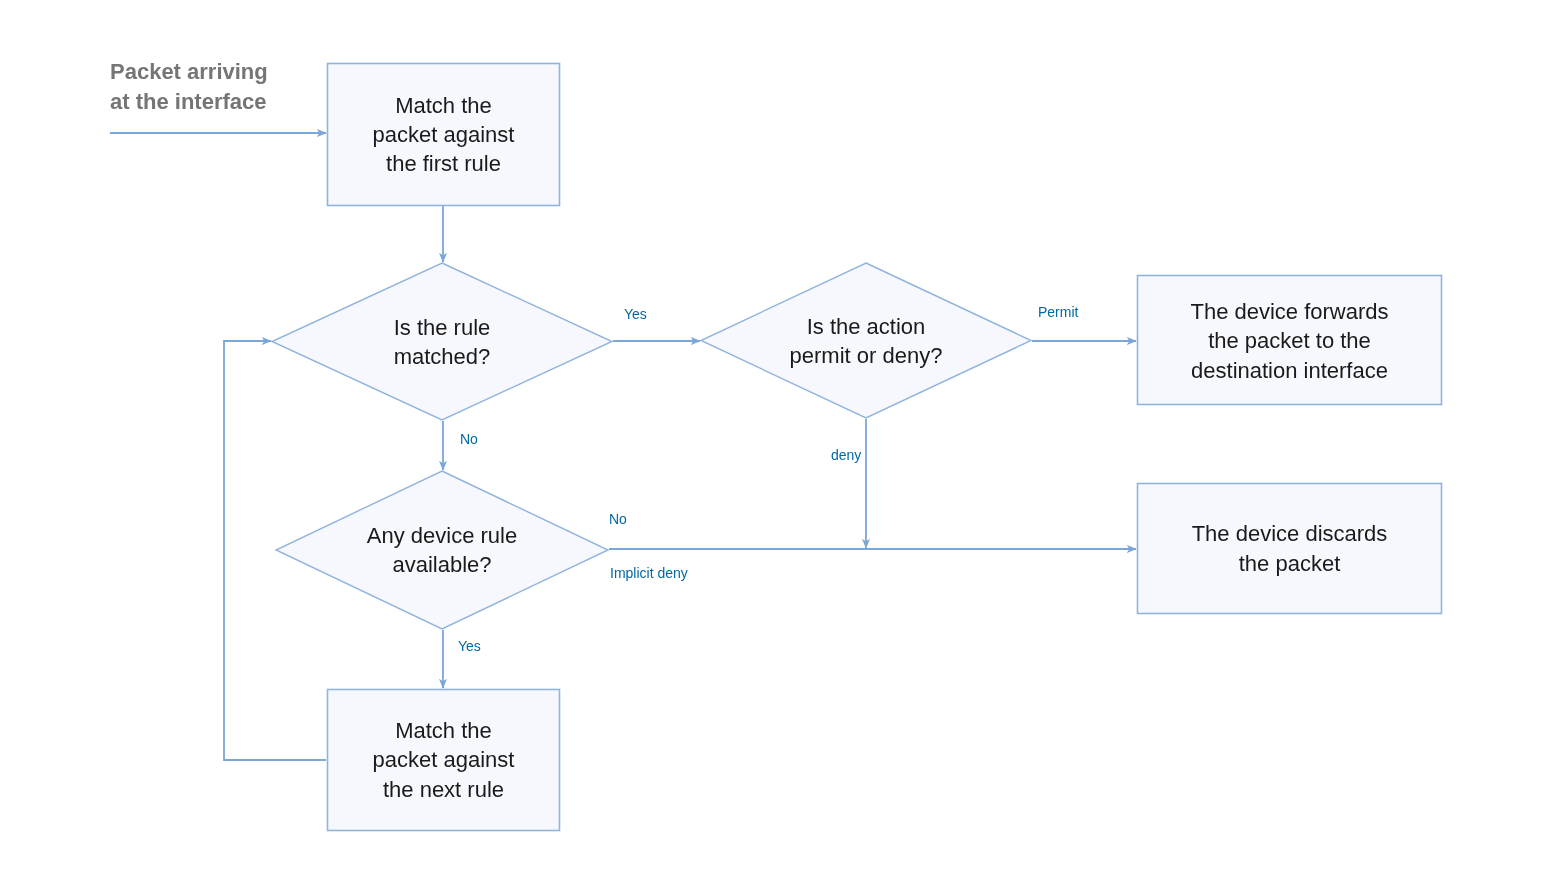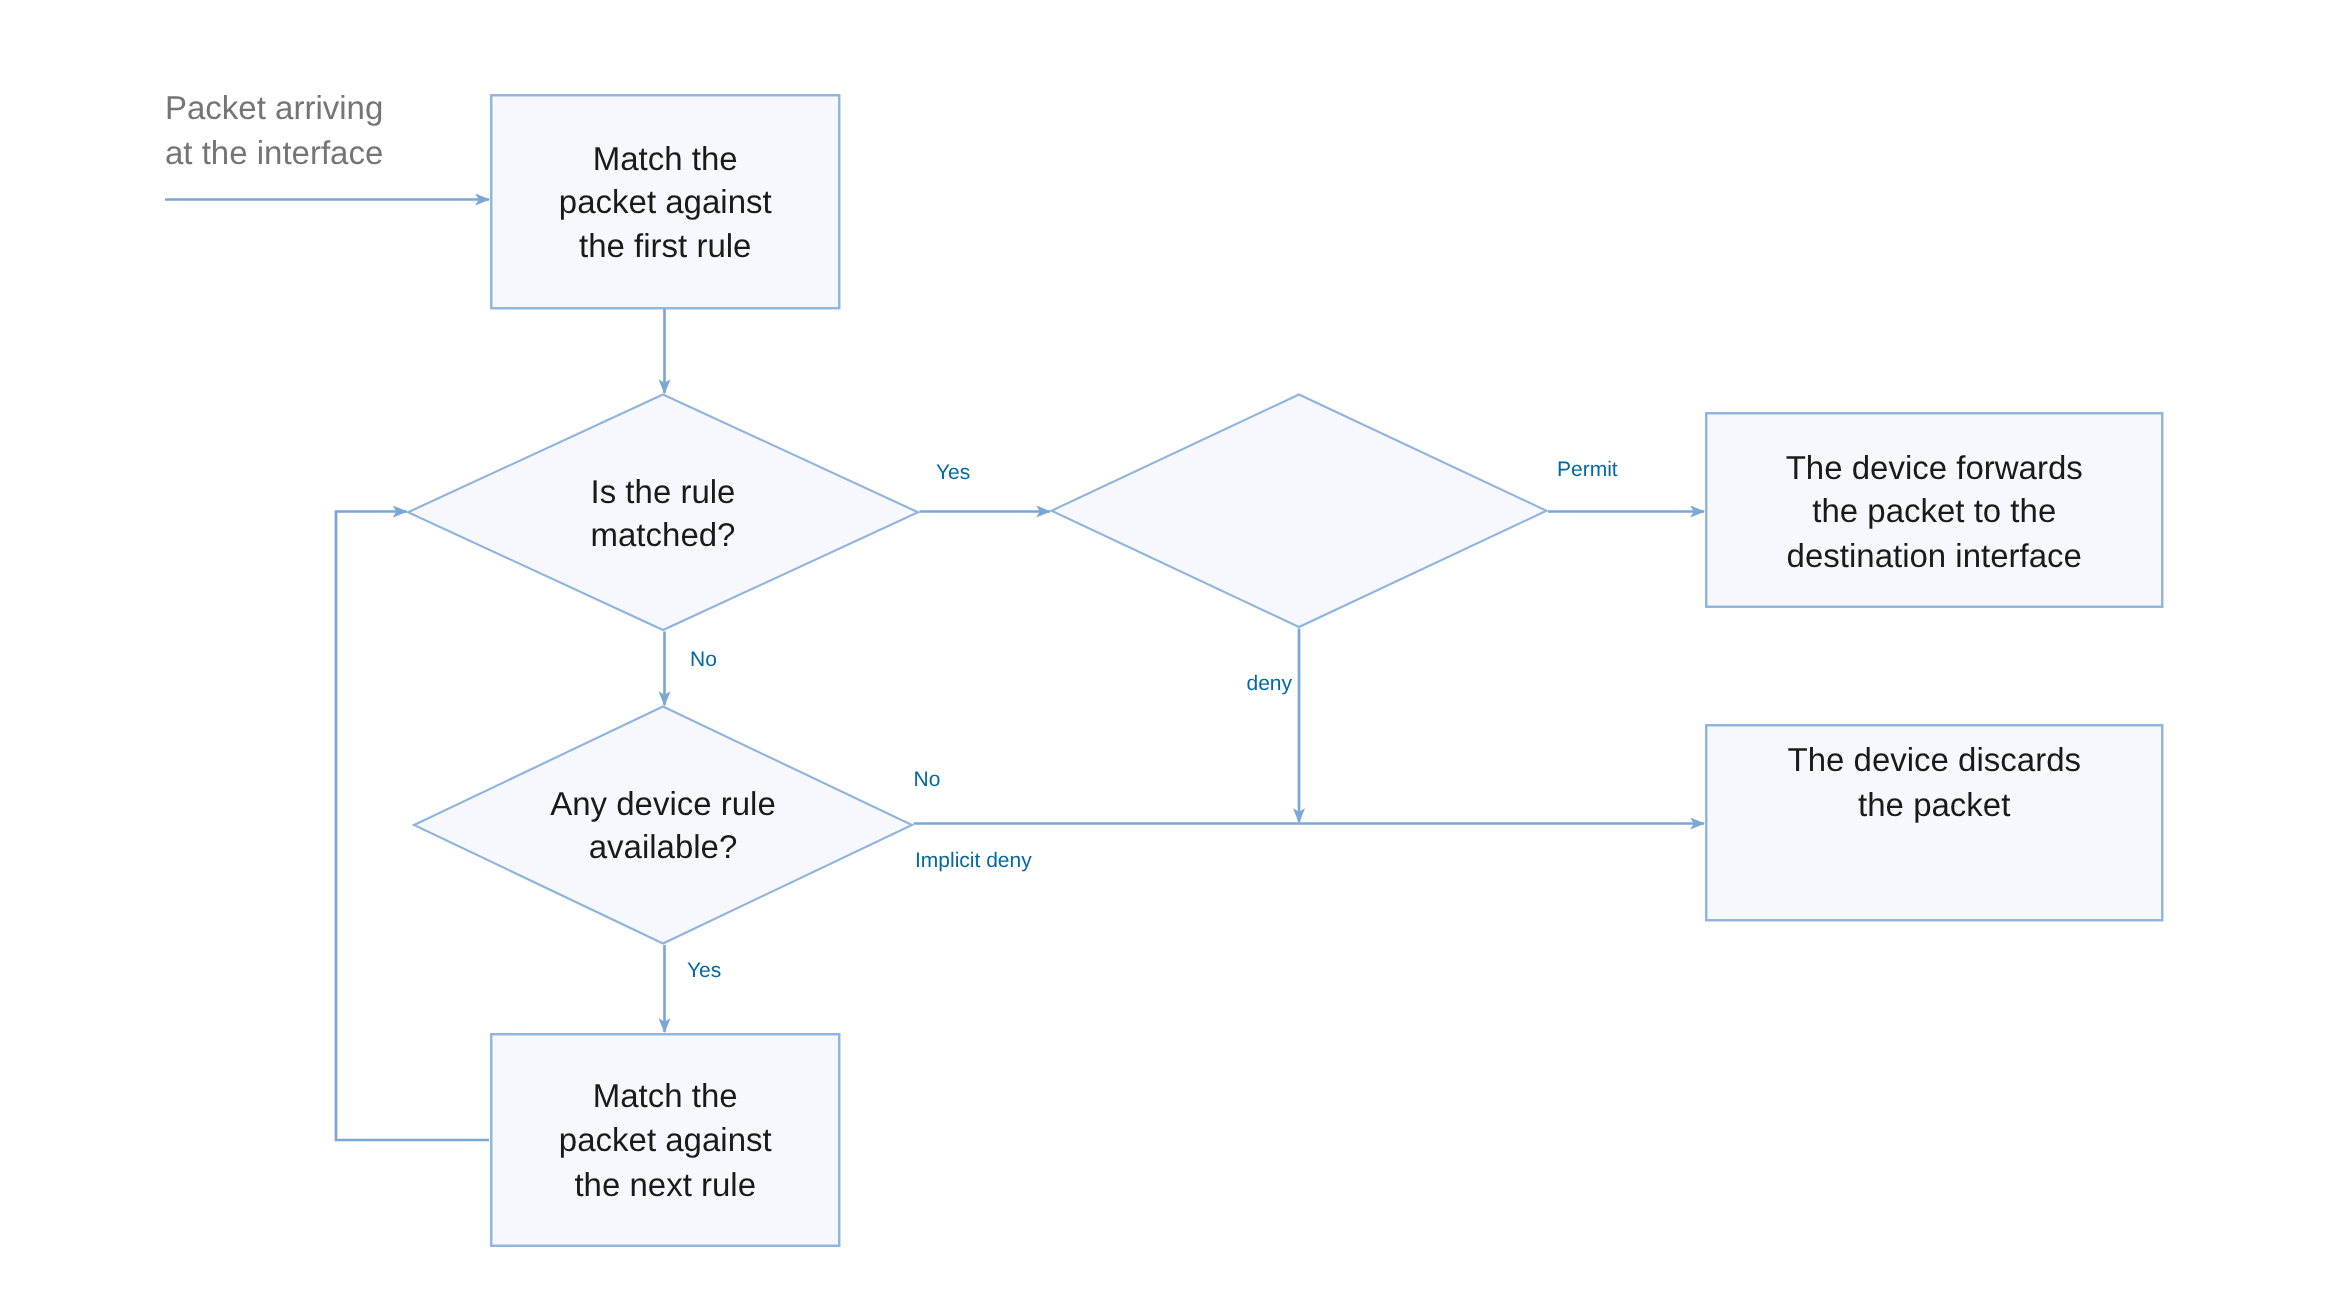--- a/index.html
+++ b/index.html
@@ -46,20 +46,21 @@
     white-space: pre-line;
     pointer-events: none;
   }
   .caption {
     position: absolute;
     color: #757575;
     font-size: 22px;
     line-height: 1.35;
     font-family: "Liberation Sans", sans-serif;
     white-space: pre-line;
+    font-weight: bold;
   }
 </style>
 </head>
 <body>
 
 <div id="canvas">
 
   <svg id="flow-svg" viewBox="0 0 1560 869" xmlns="http://www.w3.org/2000/svg">
     <defs>
       <marker id="arrowhead" markerWidth="10" markerHeight="8" refX="9.2" refY="4" orient="auto" markerUnits="userSpaceOnUse">
@@ -103,33 +104,35 @@
   <div class="caption" style="left:110px; top:57px; width:230px;">Packet arriving
 at the interface</div>
 
   <div class="node-label" style="left:327px; top:63px; width:233px; height:143px;">Match the
 packet against
 the first rule</div>
 
   <div class="node-label" style="left:322px; top:263px; width:240px; height:158px;">Is the rule
 matched?</div>
 
+  <div class="node-label" style="left:746px; top:263px; width:240px; height:156px;">Is the action
+permit or deny?</div>
 
   <div class="node-label" style="left:322px; top:471px; width:240px; height:158px;">Any device rule
 available?</div>
 
   <div class="node-label" style="left:327px; top:689px; width:233px; height:142px;">Match the
 packet against
 the next rule</div>
 
   <div class="node-label" style="left:1137px; top:275px; width:305px; height:132px;">The device forwards
 the packet to the
 destination interface</div>
 
-  <div class="node-label" style="left:1137px; top:456px; width:305px; height:131px;text-align:center;">The device discards
+  <div class="node-label" style="left:1137px; top:483px; width:305px; height:131px;text-align:center;">The device discards
 the packet</div>
 
   <div class="edge-label" style="left:624px; top:305px;">Yes</div>
 
   <div class="edge-label" style="left:460px; top:430px;">No</div>
 
   <div class="edge-label" style="left:1038px; top:303px;">Permit</div>
 
   <div class="edge-label" style="left:791px; top:446px;margin-left:40px;">deny</div>
 

